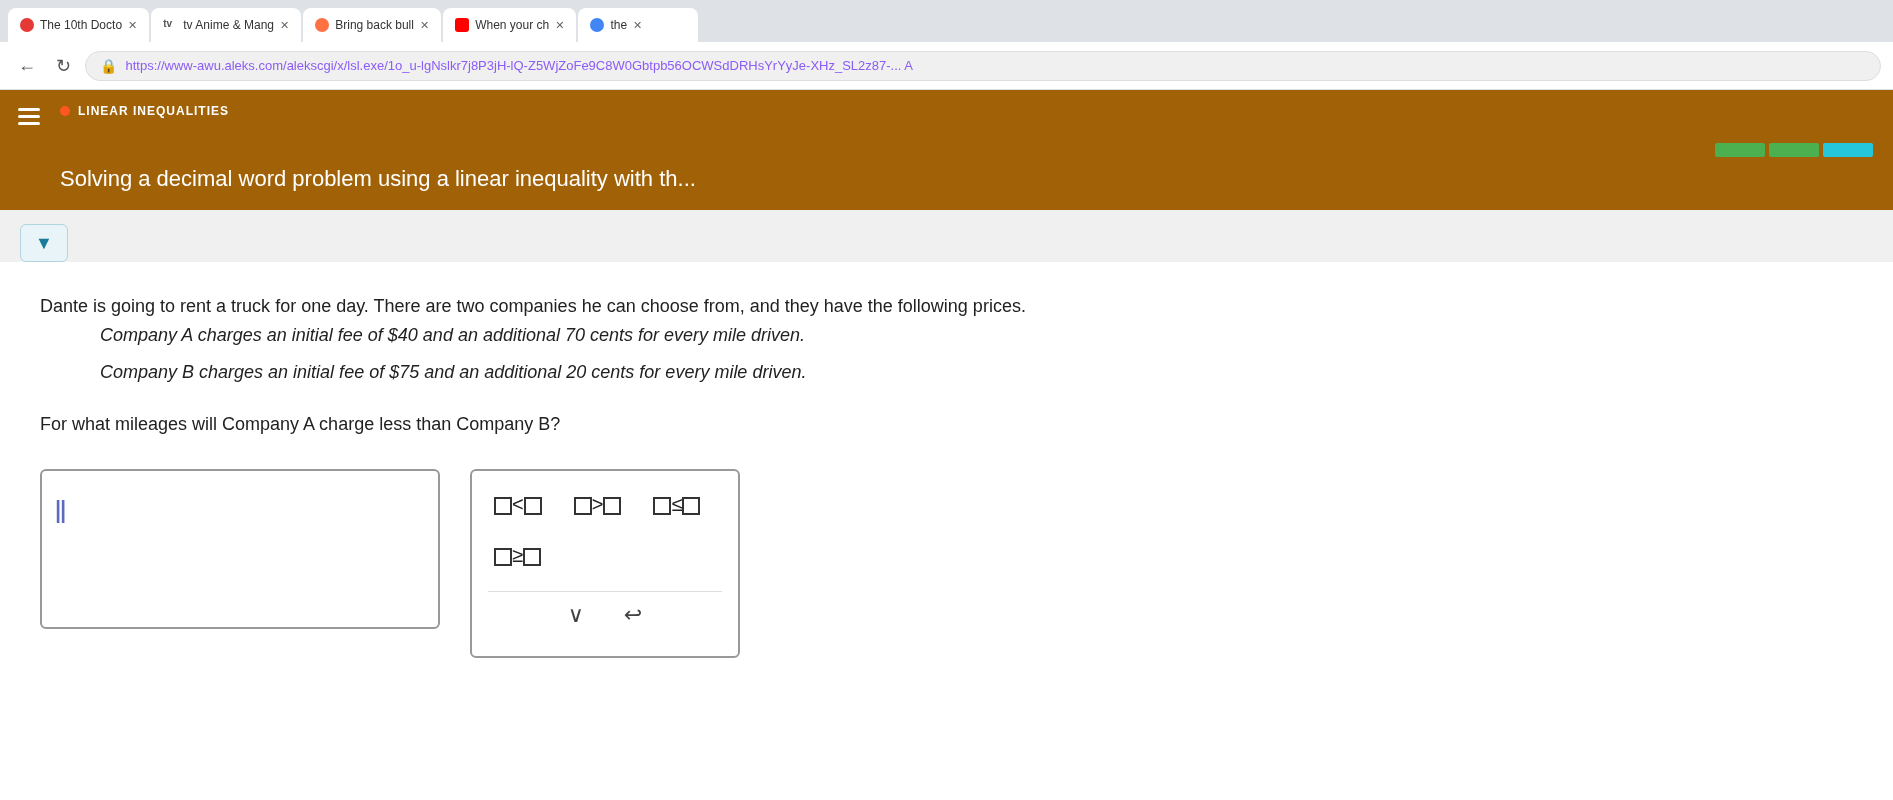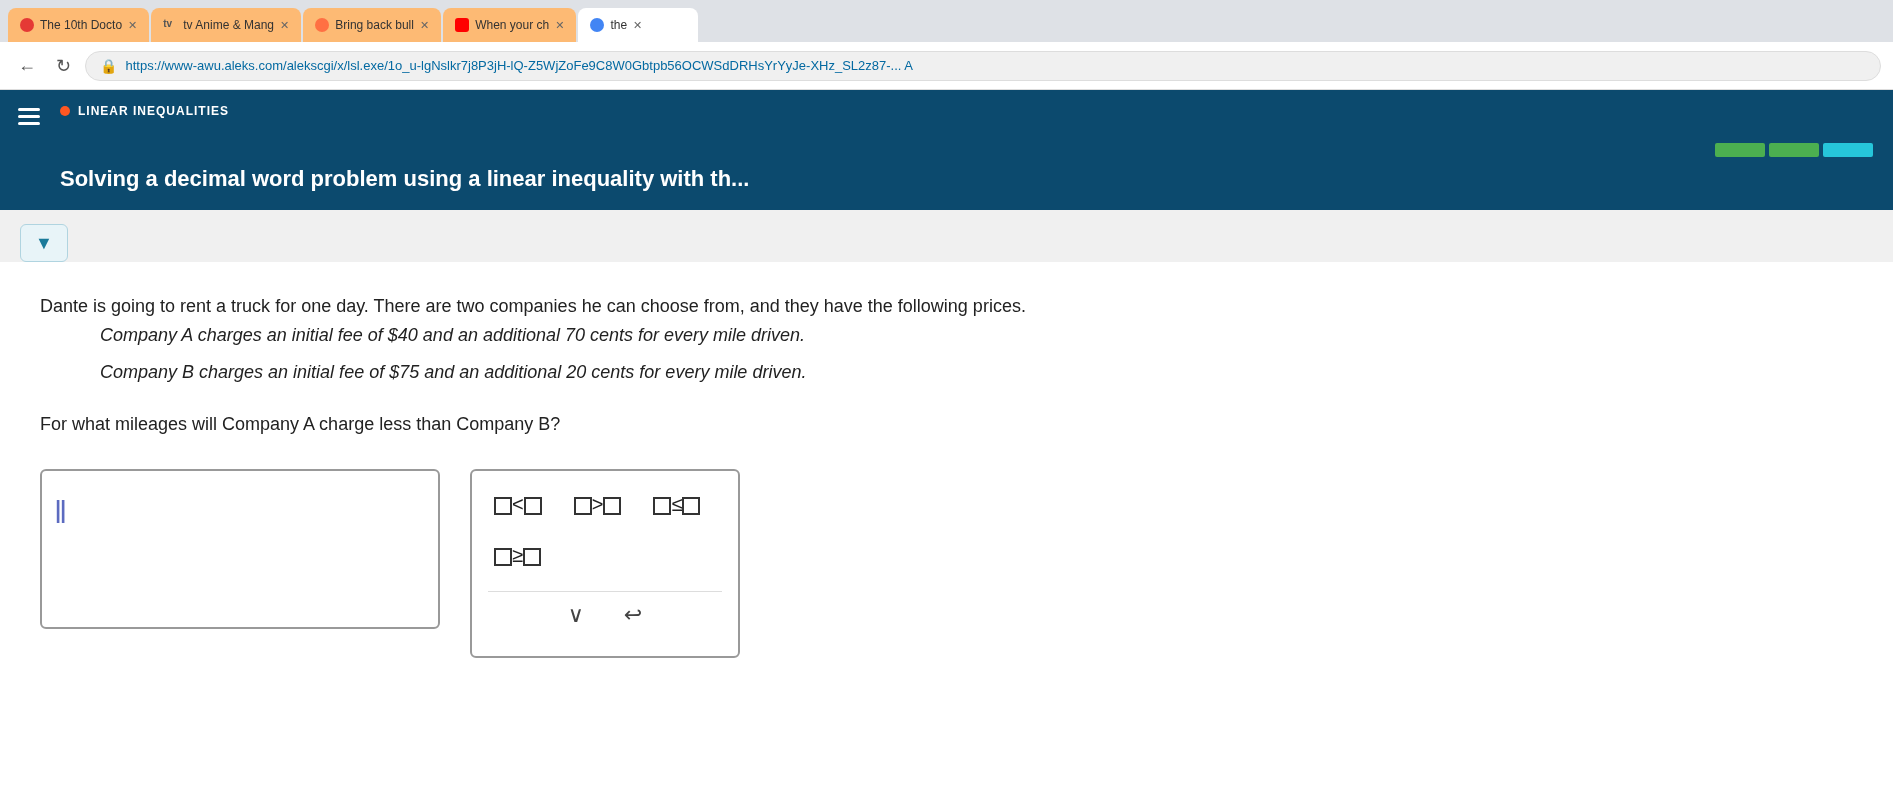--- a/index.html
+++ b/index.html
@@ -9,21 +9,21 @@
     .browser-tabs {
       display: flex;
       background: #dee1e6;
       height: 42px;
       align-items: flex-end;
       padding-left: 8px;
     }
     .tab {
       display: flex;
       align-items: center;
-      background: #fdba74;
+      background: #ffffff;
       border-radius: 8px 8px 0 0;
       padding: 6px 12px;
       font-size: 12px;
       color: #333;
       height: 34px;
       max-width: 200px;
       min-width: 120px;
       margin-right: 2px;
       position: relative;
       white-space: nowrap;
@@ -81,30 +81,30 @@
       font-size: 13px;
       color: #333;
       border: 1px solid #ddd;
     }
     .lock-icon {
       margin-right: 8px;
       color: #555;
       font-size: 14px;
     }
     .url-text {
-      color: #0369a1;
+      color: #8b5cf6;
       font-size: 13px;
       white-space: nowrap;
       overflow: hidden;
       text-overflow: ellipsis;
     }
 
     
     .aleks-header {
-      background: #0c4a6e;
+      background: #a16207;
       padding: 14px 20px 18px 60px;
       position: relative;
     }
     .hamburger {
       position: absolute;
       left: 18px;
       top: 18px;
       display: flex;
       flex-direction: column;
       gap: 4px;
@@ -129,21 +129,21 @@
     }
     .topic-dot {
       width: 10px;
       height: 10px;
       background: #ff5722;
       border-radius: 50%;
       margin-right: 8px;
     }
     .topic-title {
       font-size: 22px;
-      font-weight: 700;
+      font-weight: 400;
       color: white;
       margin-top: 48px;
     }
     .progress-bar-container {
       position: absolute;
       right: 20px;
       top: 50%;
       transform: translateY(-50%);
       display: flex;
       gap: 4px;

